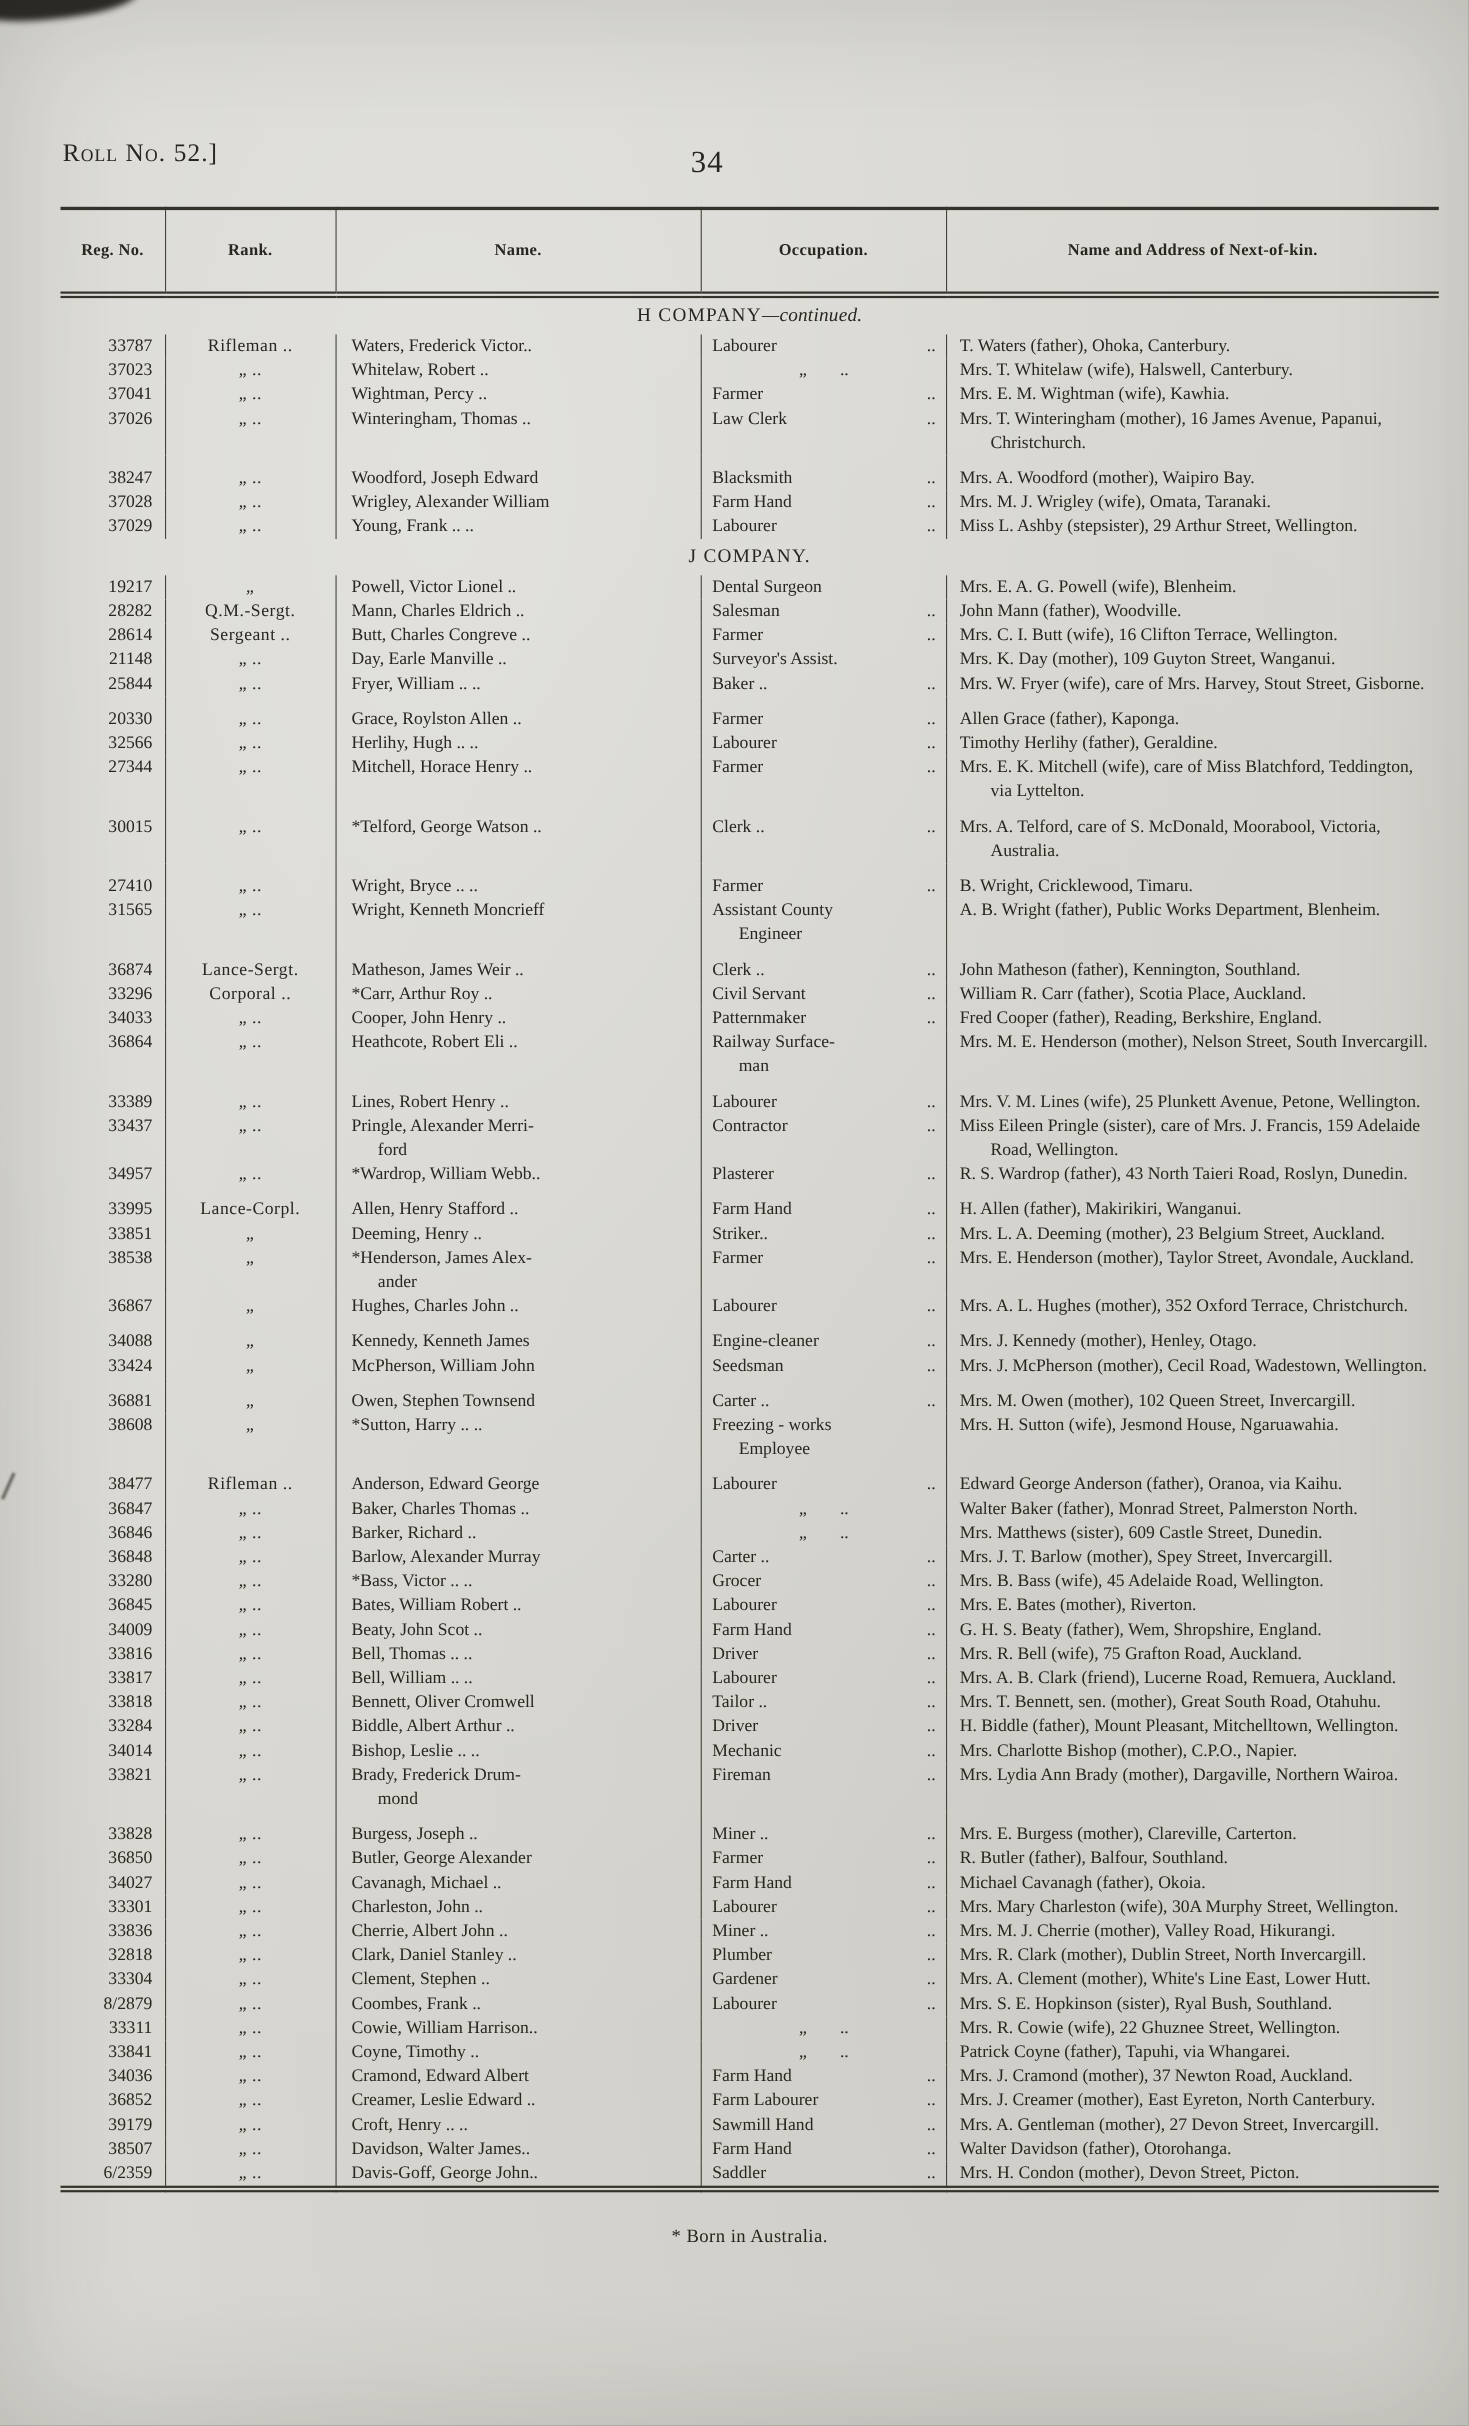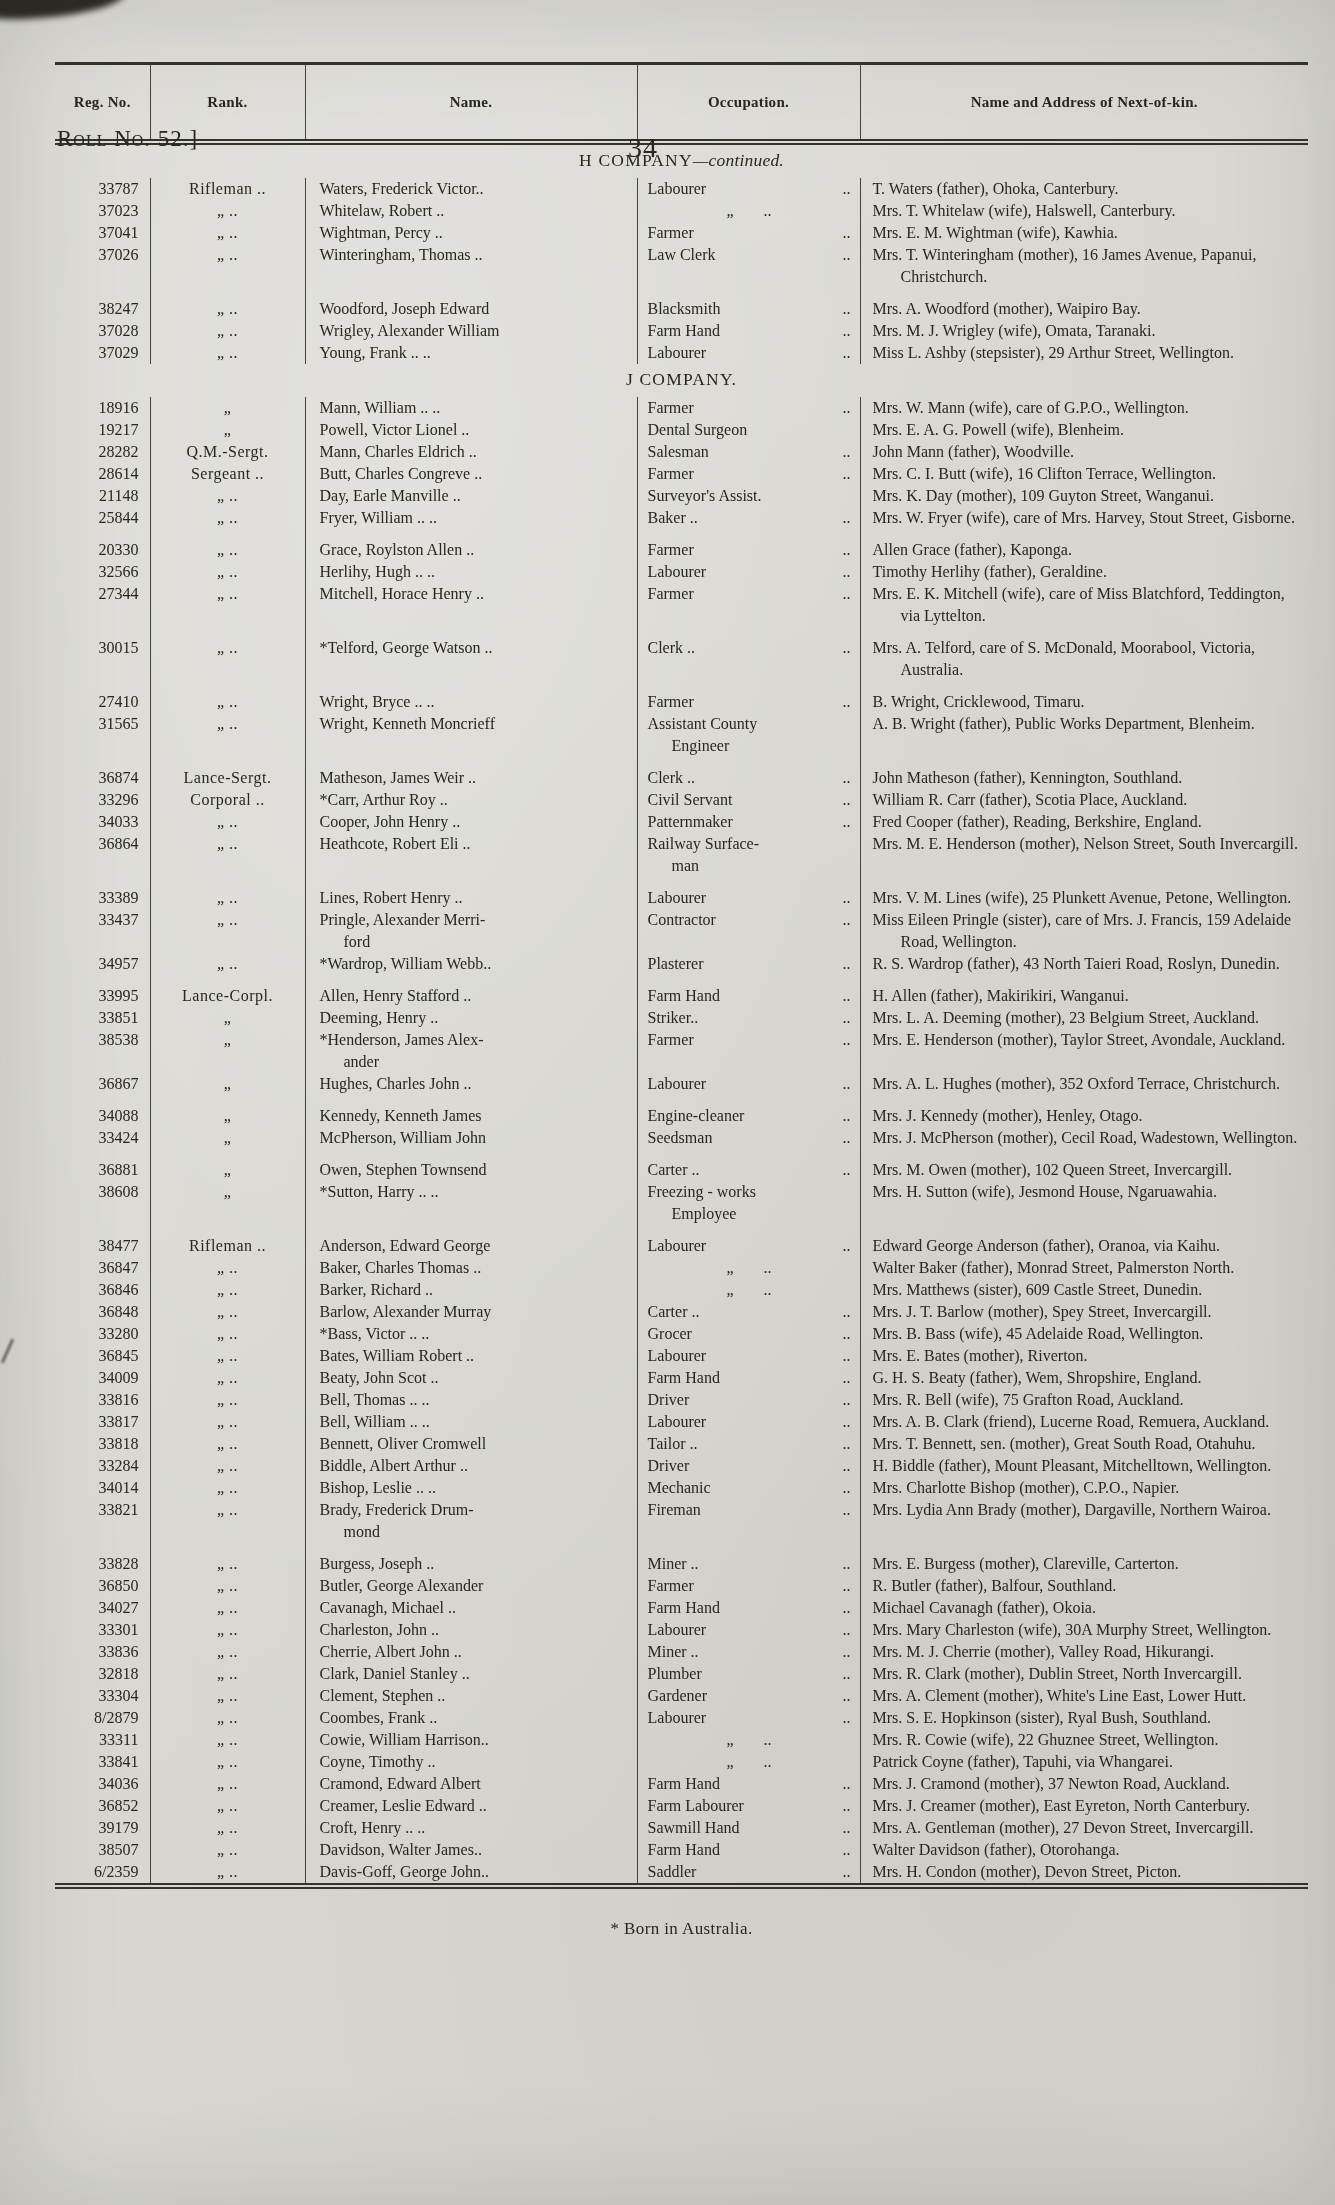--- a/index.html
+++ b/index.html
@@ -18,21 +18,21 @@
   }
   .corner-smudge {
     position:absolute; top:-16px; left:-24px; width:150px; height:34px;
     background:#191813; transform:rotate(-2deg);
     border-radius:0 0 70% 30%; filter:blur(3px); opacity:0.9;
   }
   .edge-mark {
     position:absolute; left:6px; top:1338px; width:3px; height:26px;
     background:#3c3a33; transform:rotate(24deg); filter:blur(1px); opacity:.7;
   }
-  .page-header { position:relative; height:56px; }
+  .page-header { position:relative; padding-top:126px; height:56px; }
   .roll-label {
     position:absolute; left:57px; top:126px;
     font-size:23px; letter-spacing:1px; font-variant:small-caps;
   }
   .page-number {
     position:absolute; left:628px; top:132px; font-size:28px; letter-spacing:1px;
   }
   table.roll {
     margin:6px 0 0 55px;
     width:1253px;
@@ -198,34 +198,20 @@
               <span>Labourer</span>
               <span class="leaders">..</span>
             </div>
           </td>
           <td class="c-nok">Miss L. Ashby (stepsister), 29 Arthur Street, Wellington.</td>
         </tr>
         <tr>
           <td colspan="5" class="section"><span class="sec-label">J COMPANY.</span></td>
         </tr>
         <tr>
-          <td class="c-reg">18916</td>
-          <td class="c-rank">„</td>
-          <td class="c-name">
-            <div>Mann, William ..  ..</div>
-          </td>
-          <td class="c-occ">
-            <div class="occ-line">
-              <span>Farmer</span>
-              <span class="leaders">..</span>
-            </div>
-          </td>
-          <td class="c-nok">Mrs. W. Mann (wife), care of G.P.O., Wellington.</td>
-        </tr>
-        <tr>
           <td class="c-reg">19217</td>
           <td class="c-rank">„</td>
           <td class="c-name">
             <div>Powell, Victor Lionel ..</div>
           </td>
           <td class="c-occ">
             <div class="occ-line">
               <span>Dental Surgeon</span>
             </div>
           </td>

